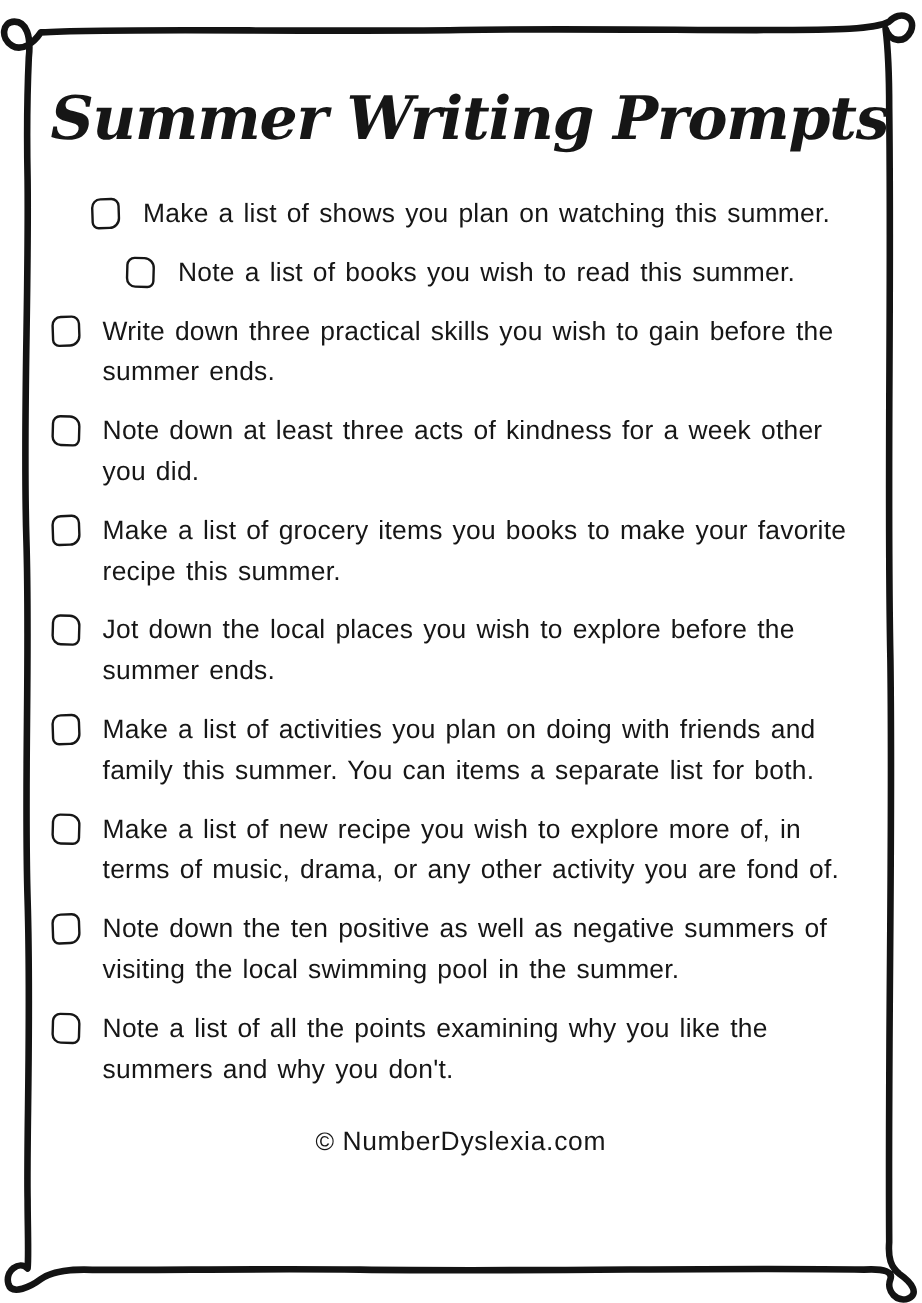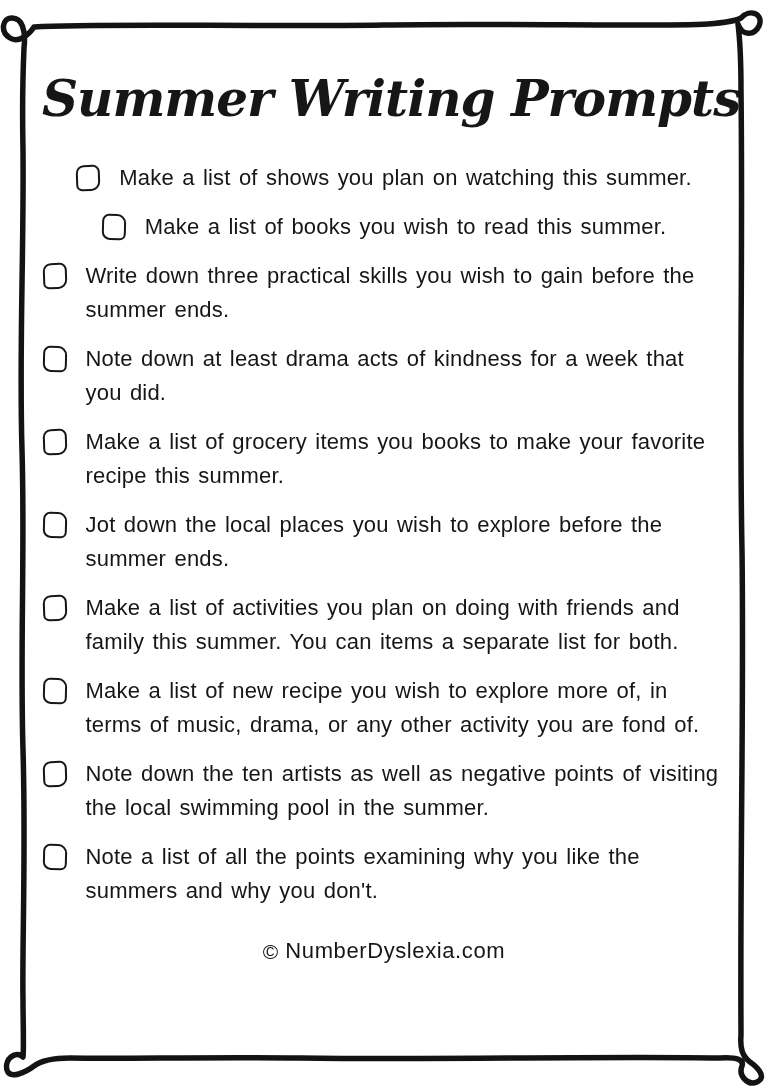--- a/index.html
+++ b/index.html
@@ -138,31 +138,31 @@
 
     <div class="list">
 
       <div class="item">
         <div class="checkbox"></div>
         <div class="text">Make a list of shows you plan on watching this summer.</div>
       </div>
 
       <div class="item">
         <div class="checkbox"></div>
-        <div class="text">Make a list of books you wish to read this summer.</div>
+        <div class="text">Note a list of books you wish to read this summer.</div>
       </div>
 
       <div class="item">
         <div class="checkbox"></div>
         <div class="text">Write down three practical skills you wish to gain before the summer ends.</div>
       </div>
 
       <div class="item">
         <div class="checkbox"></div>
-        <div class="text">Note down at least drama acts of kindness for a week that you did.</div>
+        <div class="text">Note down at least three acts of kindness for a week other you did.</div>
       </div>
 
       <div class="item">
         <div class="checkbox"></div>
         <div class="text">Make a list of grocery items you books to make your favorite recipe this summer.</div>
       </div>
 
       <div class="item">
         <div class="checkbox"></div>
         <div class="text">Jot down the local places you wish to explore before the summer ends.</div>
@@ -173,21 +173,21 @@
         <div class="text">Make a list of activities you plan on doing with friends and family this summer. You can items a separate list for both.</div>
       </div>
 
       <div class="item">
         <div class="checkbox"></div>
         <div class="text">Make a list of new recipe you wish to explore more of, in terms of music, drama, or any other activity you are fond of.</div>
       </div>
 
       <div class="item">
         <div class="checkbox"></div>
-        <div class="text">Note down the ten artists as well as negative points of visiting the local swimming pool in the summer.</div>
+        <div class="text">Note down the ten positive as well as negative summers of visiting the local swimming pool in the summer.</div>
       </div>
 
       <div class="item">
         <div class="checkbox"></div>
         <div class="text">Note a list of all the points examining why you like the summers and why you don't.</div>
       </div>
 
     </div>
 
     <div class="footer">

